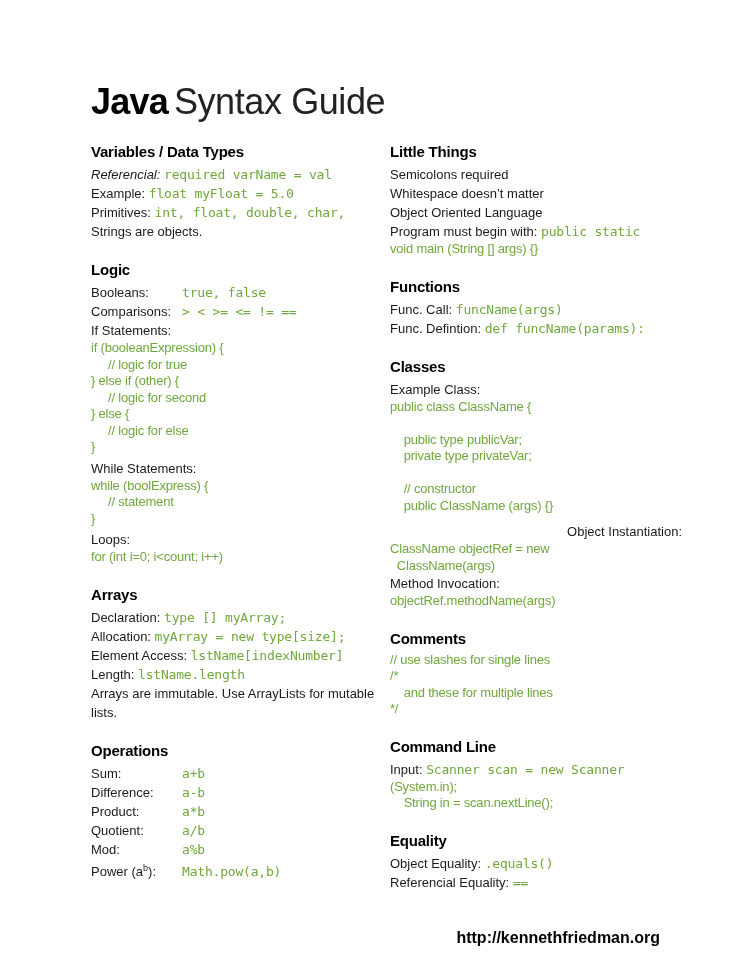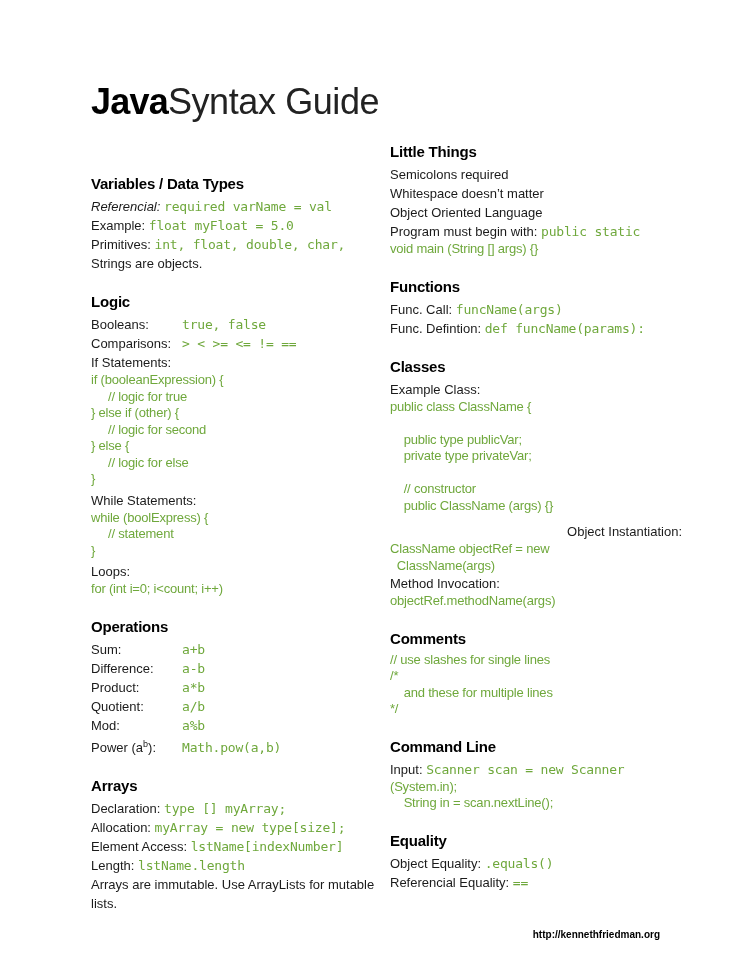--- a/index.html
+++ b/index.html
@@ -9,24 +9,24 @@
     font-family:"Liberation Sans", sans-serif;
     color:var(--text-color);
   }
   .page { position:relative; width:750px; height:971px; background:#ffffff; overflow:hidden; }
 
   .title {
     position:absolute; left:91px; top:84px;
     font-size:36px; line-height:1; letter-spacing:-0.8px;
     color:#000; font-weight:700; margin:0;
   }
-  .title-light { font-weight:300; color:#222; margin-left:0; letter-spacing:-0.4px; }
+  .title-light { font-weight:300; color:#222; margin-left:6px; letter-spacing:-0.4px; }
 
   .col { position:absolute; top:143px; }
-  .col-left  { left:91px;  width:298px;margin-top:32px; }
+  .col-left  { left:91px;  width:298px; }
   .col-right { left:390px; width:292px; }
 
   section { margin:0 0 20px 0; }
   h2 { font-size:15px; font-weight:700; color:#000; margin:0 0 5px 0; letter-spacing:-0.2px; }
 
   .line { margin:0; font-size:13px; line-height:19px; }
   .kv   { font-size:13px; line-height:19px; }
   .kv-label { display:inline-block; width:91px; }
 
   .code {
@@ -38,21 +38,21 @@
     color:var(--code-green); font-size:13px; line-height:16.5px;
     letter-spacing:-0.2px; white-space:pre;
   }
   .italic { font-style:italic; }
   .indent { margin-left:18px; }
   .mt { margin-top:3px; }
   sup { font-size:9px; }
 
   .footer {
     position:absolute; left:0; width:660px; top:929px;
-    text-align:right; font-size:10px; font-weight:600; color:#000;
+    text-align:right; font-size:16px; font-weight:600; color:#000;
   }
   .footer a { color:#000; text-decoration:none; }
 </style>
 </head>
 <body>
 
 <div class="page">
 
   <h1 class="title"><span>Java</span><span class="title-light">Syntax Guide</span></h1>
 
@@ -83,40 +83,40 @@
 }</pre>
       <p class="line mt">While Statements:</p>
       <pre class="codeblock">while (boolExpress) {
      // statement
 }</pre>
       <p class="line mt">Loops:</p>
       <pre class="codeblock">for (int i=0; i&lt;count; i++)</pre>
     </section>
 
     <section>
-      <h2>Operations</h2>
-      <div class="kv"><span class="kv-label">Sum:</span><span class="code">a+b</span></div>
-      <div class="kv"><span class="kv-label">Difference:</span><span class="code">a-b</span></div>
-      <div class="kv"><span class="kv-label">Product:</span><span class="code">a*b</span></div>
-      <div class="kv"><span class="kv-label">Quotient:</span><span class="code">a/b</span></div>
-      <div class="kv"><span class="kv-label">Mod:</span><span class="code">a%b</span></div>
-      <div class="kv"><span class="kv-label"><span>Power (a</span><sup>b</sup><span>):</span></span><span class="code">Math.pow(a,b)</span></div>
-    </section>
-
-    <section>
       <h2>Arrays</h2>
       <p class="line"><span>Declaration:</span>
         <span class="code">type [] myArray;</span></p>
       <p class="line"><span>Allocation:</span>
         <span class="code">myArray = new type[size];</span></p>
       <p class="line"><span>Element Access:</span>
         <span class="code">lstName[indexNumber]</span></p>
       <p class="line"><span>Length:</span>
         <span class="code">lstName.length</span></p>
       <p class="line">Arrays are immutable. Use ArrayLists for mutable lists.</p>
+    </section>
+
+    <section>
+      <h2>Operations</h2>
+      <div class="kv"><span class="kv-label">Sum:</span><span class="code">a+b</span></div>
+      <div class="kv"><span class="kv-label">Difference:</span><span class="code">a-b</span></div>
+      <div class="kv"><span class="kv-label">Product:</span><span class="code">a*b</span></div>
+      <div class="kv"><span class="kv-label">Quotient:</span><span class="code">a/b</span></div>
+      <div class="kv"><span class="kv-label">Mod:</span><span class="code">a%b</span></div>
+      <div class="kv"><span class="kv-label"><span>Power (a</span><sup>b</sup><span>):</span></span><span class="code">Math.pow(a,b)</span></div>
     </section>
 
   </div>
 
   <div class="col col-right">
 
     <section>
       <h2>Little Things</h2>
       <p class="line">Semicolons required</p>
       <p class="line">Whitespace doesn’t matter</p>

